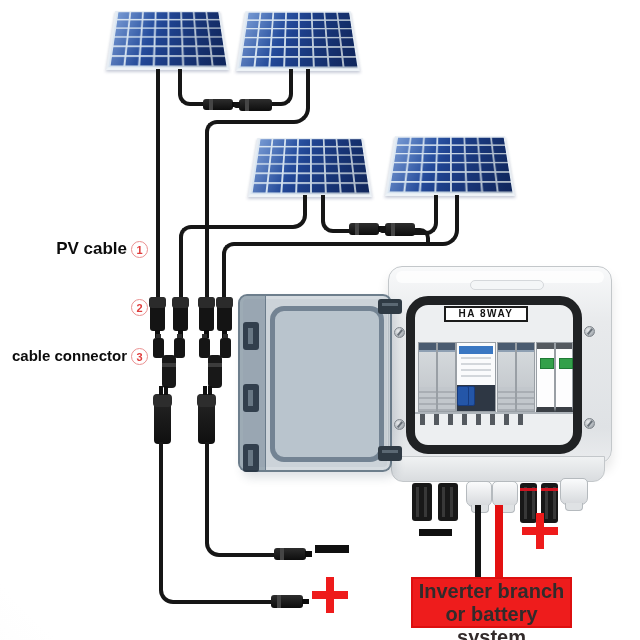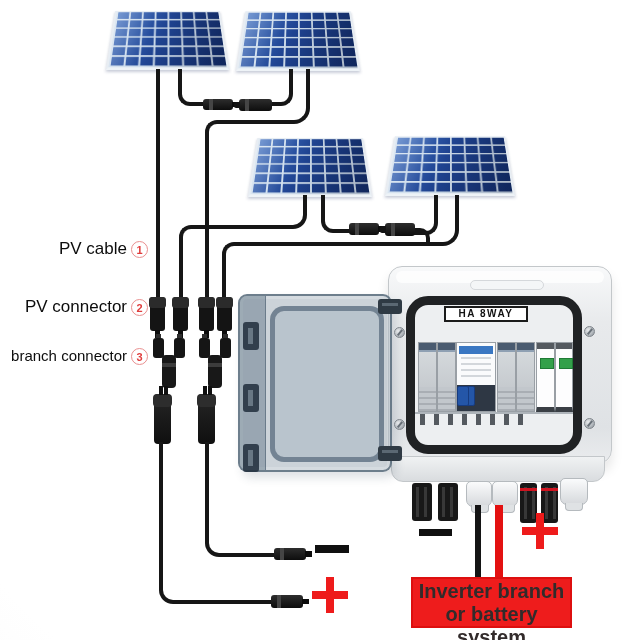--- a/index.html
+++ b/index.html
@@ -123,21 +123,21 @@
     background:rgba(92,112,130,.45); border-right:1px solid rgba(60,80,100,.5); border-radius:7px 0 0 7px; }
   .latch { position:absolute; left:3px; width:16px; height:28px;
     background:rgba(33,46,60,.85); border-radius:3px; }
   .latch::before { content:""; position:absolute; left:5px; top:6px; width:5px; height:16px; background:rgba(150,165,178,.55); }
   .lid-window { position:absolute; left:30px; top:10px; width:114px; height:156px;
     background:rgba(168,182,193,.50); border:5px solid rgba(68,88,106,.60); border-radius:14px; }
   .hinge { position:absolute; width:24px; height:15px; background:#2f3a44; border-radius:3px; z-index:7; }
   .hinge::after { content:""; position:absolute; left:4px; top:4px; right:4px; height:3px; background:#5b6873; }
 
   
-  .anno-label { position:absolute; right:513px; color:#0c0c0c; font-weight:normal; white-space:nowrap; line-height:18px; }
+  .anno-label { position:absolute; right:513px; color:#0c0c0c; font-weight:bold; white-space:nowrap; line-height:18px; }
   .num { position:absolute; width:17px; height:17px; border:1.6px solid #e98f8f; border-radius:50%;
     color:#e03c3c; font-size:11px; font-weight:bold; display:flex; align-items:center; justify-content:center; }
 
   
   .sym-minus { position:absolute; background:#101010; }
   .sym-plus { position:absolute; width:36px; height:36px; }
   .sym-plus::before { content:""; position:absolute; left:0; top:14px; width:36px; height:8px; background:#ee1b1b; }
   .sym-plus::after { content:""; position:absolute; left:14px; top:0; width:8px; height:36px; background:#ee1b1b; }
 
   .destbox { position:absolute; left:411px; top:577px; width:161px; height:51px;
@@ -180,23 +180,22 @@
   <div class="cbl c-tr" style="left:415px;top:228px;width:15px;height:18px;"></div>
 
   <div class="mc4h male" style="left:203px;top:99px;width:30px;height:11px;"></div>
   <div class="mc4h female" style="left:239px;top:99px;width:33px;height:12px;"></div>
 
   <div class="mc4h male" style="left:349px;top:223px;width:30px;height:12px;"></div>
   <div class="mc4h female" style="left:385px;top:223px;width:30px;height:13px;"></div>
 
   <div class="anno-label" style="top:240px;font-size:17px;">PV cable</div>
   <div class="num" style="left:131px;top:241px;">1</div>
-  <div class="anno-label" style="top:298px;font-size:17px;">PV connector</div>
   <div class="num" style="left:131px;top:299px;">2</div>
-  <div class="anno-label" style="top:347px;font-size:15px;">branch connector</div>
+  <div class="anno-label" style="top:347px;font-size:15px;">cable connector</div>
   <div class="num" style="left:131px;top:348px;">3</div>
 
   <div class="pvconn" style="left:150px;top:297px;"></div>
   <div class="pvconn" style="left:173px;top:297px;"></div>
   <div class="pvconn" style="left:199px;top:297px;"></div>
   <div class="pvconn" style="left:217px;top:297px;"></div>
 
   <div class="branch" style="left:150px;top:336px;">
     <div class="b-port" style="left:3px;"></div>
     <div class="b-port" style="left:24px;"></div>

